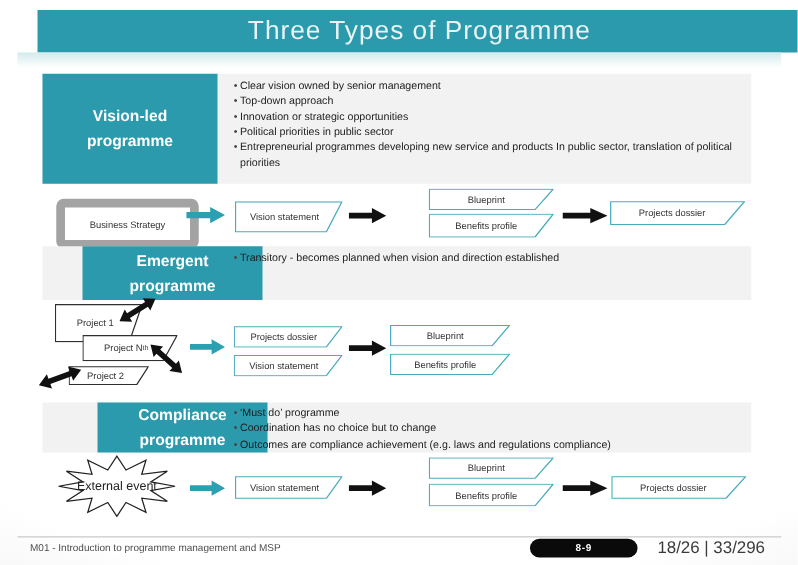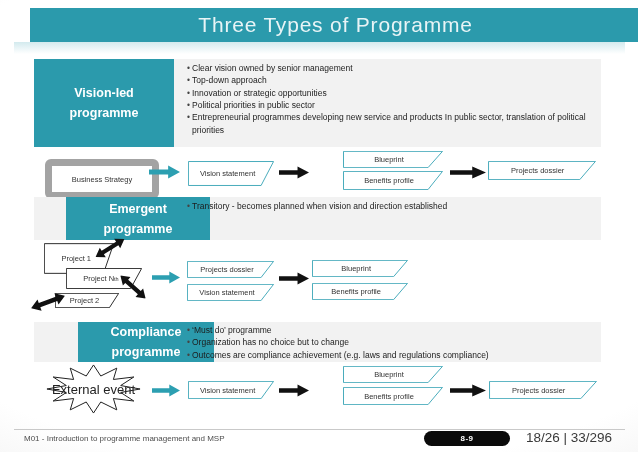--- a/index.html
+++ b/index.html
@@ -24,21 +24,21 @@
 
   
   .doc{position:absolute;}
   .doc svg{position:absolute;left:0;top:0;width:100%;height:100%;}
   .doc .lbl{position:absolute;left:0;top:0;right:8%;bottom:0;display:flex;align-items:center;
     justify-content:center;font-size:7.5px;color:#333;white-space:nowrap;}
   .rounded-box{border:7px solid #a3a3a3;border-radius:6px;background:#fff;
     display:flex;align-items:center;justify-content:center;font-size:7.5px;color:#333;}
   .arrow svg,.dbl svg,.star svg{display:block;width:100%;height:100%;}
   .star .lbl{position:absolute;left:0;top:0;right:0;bottom:0;display:flex;align-items:center;
-    justify-content:center;font-size:13px;color:#222;}
+    justify-content:center;font-size:10px;color:#222;}
 
   
   .footer-line{left:14px;top:429px;width:611px;border-top:1px solid #c9c9c9;}
   .footer-left{left:24px;top:434px;font-size:8px;color:#4d4d4d;}
   .badge{left:424px;top:431px;width:86px;height:15px;background:#0a0a0a;border-radius:8px;
     display:flex;align-items:center;justify-content:center;color:#fff;font-size:8px;font-weight:bold;letter-spacing:.5px;}
   .footer-right{right:26px;top:430px;font-size:13.5px;color:#3a3a3a;}
 </style>
 </head>
 <body>
@@ -182,21 +182,21 @@
     </svg>
   <span class="lbl">Benefits profile</span>
 </div>
 
 <div class="abs gray-band" style="left:34px;top:322px;width:567px;height:40px;"></div>
 <div class="abs teal-box" style="left:34px;top:322px;width:136px;height:40px;margin-left:44px;">
   <span>Compliance programme</span>
 </div>
 <ul class="abs bullets" style="left:178px;top:324px;width:420px;">
   <li>‘Must do’ programme</li>
-  <li>Organization has no choice but to change</li>
+  <li>Coordination has no choice but to change</li>
   <li>Outcomes are compliance achievement (e.g. laws and regulations compliance)</li>
 </ul>
 
 <div class="abs star" style="left:45px;top:364px;width:97px;height:50px;">
   <svg viewBox="0 0 100 52" preserveAspectRatio="none">
     <polygon points="98,26 78,29.6 91.6,38.5 70.5,35.9 74,47.7 57.5,39.5 50,51 42.5,39.5 26,47.7 29.5,35.9 8.4,38.5 22,29.6 2,26 22,22.4 8.4,13.5 29.5,16.1 26,4.3 42.5,12.5 50,1 57.5,12.5 74,4.3 70.5,16.1 91.6,13.5 78,22.4" fill="#fff" stroke="#222" stroke-width="1" vector-effect="non-scaling-stroke"></polygon>
   </svg>
   <span class="lbl">External event</span>
 </div>
 <div class="abs arrow" style="left:152px;top:384px;width:28px;height:13px;">

